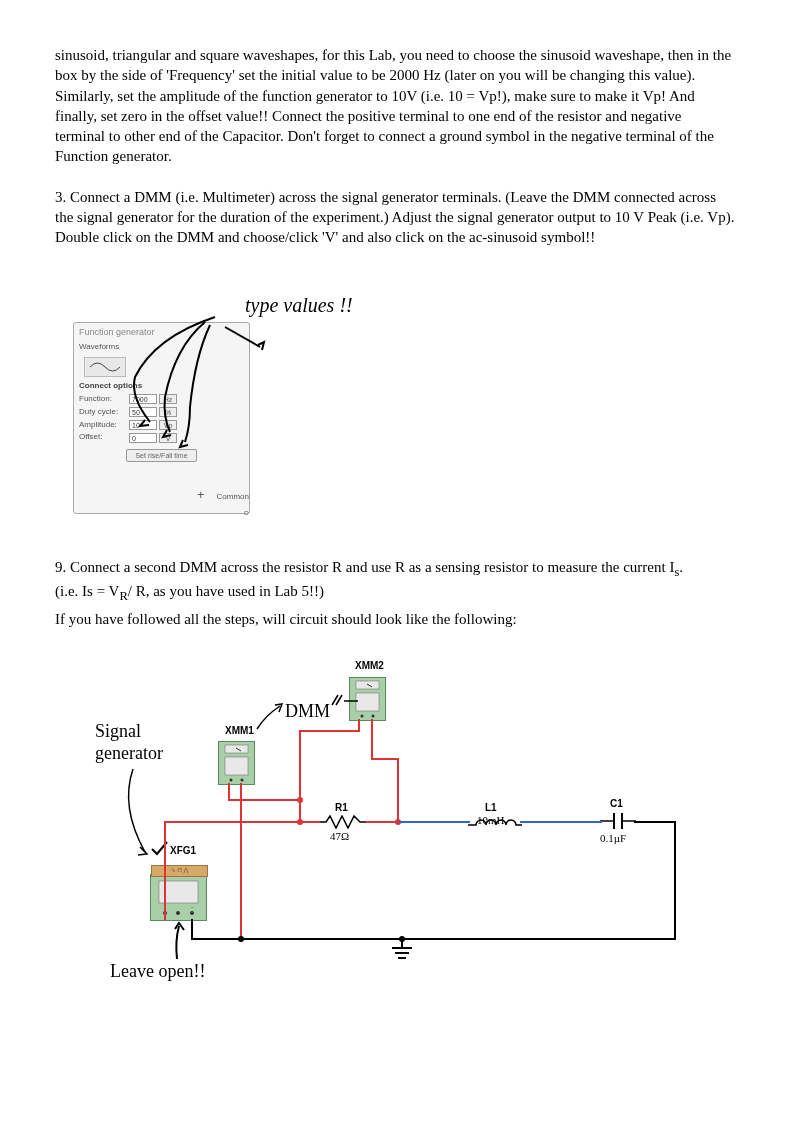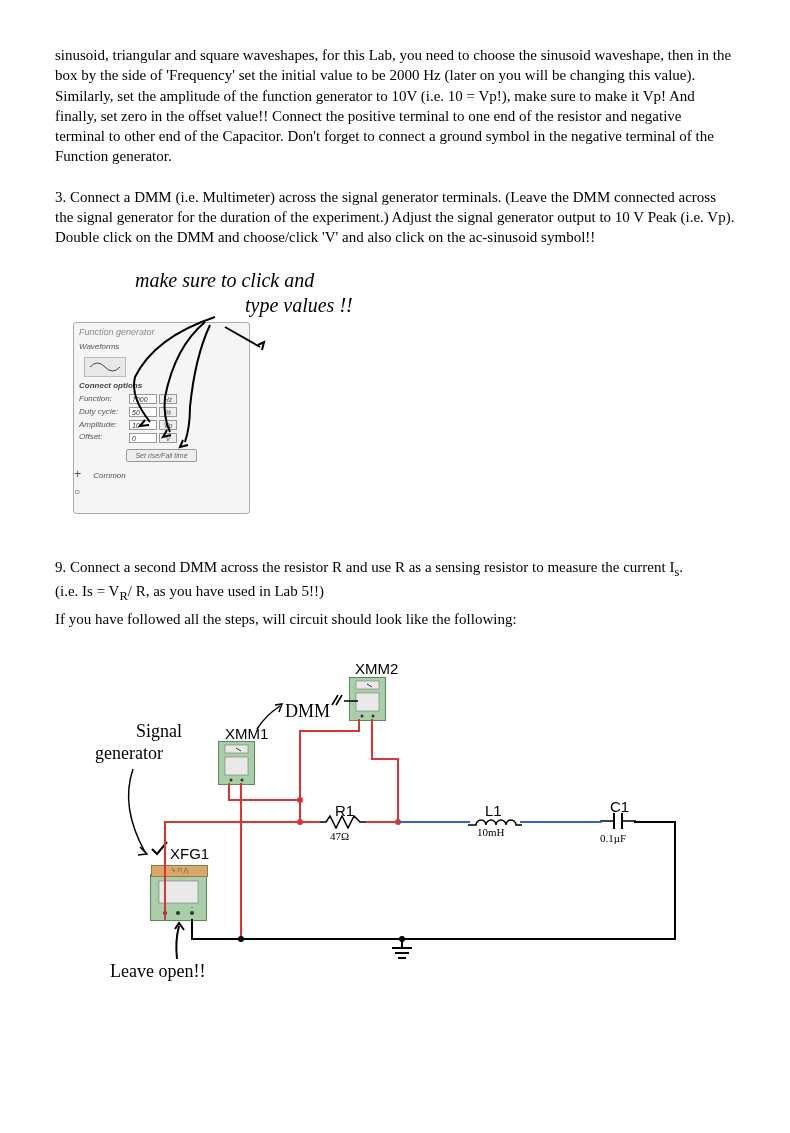--- a/index.html
+++ b/index.html
@@ -32,30 +32,29 @@
     .hw2 { top: 25px; left: 190px; }
 
     .panel {
       position: absolute;
       background: #f5f5f5;
       border: 1px solid #aaa;
       font-family: Arial, sans-serif;
       font-size: 9px;
       color: #666;
       border-radius: 3px;
-      font-style: italic;
     }
     .fg-panel { top:55px; left:18px; width:175px; height:190px; }
     .fg-title { font-size:9px; padding:3px 5px; color:#888; }
     .fg-row { display:flex; align-items:center; padding:1px 5px; font-size:8px; color:#555; }
     .fg-label { width:50px; }
     .fg-input { background:#fff; border:1px solid #999; width:28px; height:10px; font-size:7px; padding:0 2px; color:#333; box-sizing:border-box; }
     .fg-unit { background:#eee; border:1px solid #999; width:18px; height:10px; margin-left:2px; font-size:7px; text-align:center; box-sizing:border-box; }
     .wave-box { background:#e8e8e8; border:1px solid #bbb; width:40px;height:18px; margin:3px 5px; display:flex; align-items:center; justify-content:center; }
-    .common-bar { text-align:left; font-size:8px; color:#555; margin-top:0; }
+    .common-bar { text-align:right; font-size:8px; color:#555; margin-top:21px; }
     .common-bar .plus { font-size:12px; margin-right:10px; }
 
     .mm-panel { top:55px; left:215px; width:145px; height:120px; }
     .mm-title { font-size:9px; padding:2px 5px; display:flex; justify-content:space-between; color:#555; }
     .mm-display { background:#333; color:#fff; text-align:center; font-size:12px; padding:4px 0; margin:3px 7px; font-weight:bold; border-radius:2px; }
     .mm-btns { display:flex; gap:3px; padding:3px 8px; flex-wrap:wrap; }
     .mm-btn { background:#eee; border:1px solid #999; width:16px; height:12px; font-size:7px; text-align:center; line-height:12px; border-radius:2px; }
     .mm-set { display:flex; justify-content:center; padding:5px; }
     .mm-setbtn { background:#eee; border:1px solid #999; width:40px; height:14px; font-size:8px; text-align:center; line-height:14px; border-radius:2px; }
 
@@ -67,22 +66,22 @@
       height: 340px;
       margin-top: 10px;
       background:
         radial-gradient(circle, #ddd 0.5px, transparent 0.5px);
       background-size: 10px 10px;
       background-position: 0 0;
     }
     .circuit-label {
       position: absolute;
       font-family: Arial, sans-serif;
-      font-size: 15px;
-      font-weight: normal;
+      font-size: 10px;
+      font-weight: bold;
       color: #000;
     }
     .circuit-val {
       position: absolute;
       font-family: Liberation Serif, serif;
       font-size: 11px;
       color: #000;
     }
     .hw-circuit {
       position: absolute;
@@ -107,21 +106,20 @@
     .resistor-sym, .inductor-sym, .cap-sym { position:absolute; }
   </style>
 </head>
 <body>
 
 <p>sinusoid, triangular and square waveshapes, for this Lab, you need to choose the sinusoid waveshape, then in the box by the side of 'Frequency' set the initial value to be 2000 Hz (later on you will be changing this value). Similarly, set the amplitude of the function generator to 10V (i.e. 10 = Vp!), make sure to make it Vp! And finally, set zero in the offset value!! Connect the positive terminal to one end of the resistor and negative terminal to other end of the Capacitor. Don't forget to connect a ground symbol in the negative terminal of the Function generator.</p>
 
 <p>3. Connect a DMM (i.e. Multimeter) across the signal generator terminals.  (Leave the DMM connected across the signal generator for the duration of the experiment.)  Adjust the signal generator output to 10 V Peak (i.e. Vp).  Double click on the DMM and choose/click 'V' and also click on the  ac-sinusoid symbol!!</p>
 
 <div class="figure-area">
-  <div class="handwriting hw1">make sure to click and</div>
   <div class="handwriting hw2">type values !!</div>
 
   <div class="panel fg-panel">
     <div class="fg-title">Function generator</div>
     <div class="fg-row">Waveforms</div>
     <div style="display:flex;padding:0 5px;">
       <div class="wave-box">
         <svg width="30" height="12" viewBox="0 0 30 12">
             <path d="M0 6 Q7.5 -2 15 6 T30 6" stroke="#444" fill="none" stroke-width="1"></path>
           </svg>
@@ -174,21 +172,21 @@
 <p style="margin-bottom:4px;">
   <span>9.  Connect a second DMM across the resistor R and use R as a sensing resistor to measure the current I</span><sub>s</sub><span>.</span><br>
   <span>(i.e. Is = V</span><sub>R</sub><span>/ R, as you have used in Lab 5!!)</span>
 </p>
 
 <p>If you have followed all the steps, will circuit should look like the following:</p>
 
 <div class="circuit-area">
 
   <div class="hw-circuit" style="top:50px;left:230px;font-size:18px;">DMM</div>
-  <div class="hw-circuit" style="top:70px;left:40px;margin-left:41px;">Signal</div>
+  <div class="hw-circuit" style="top:70px;left:40px;">Signal</div>
   <div class="hw-circuit" style="top:92px;left:40px;">generator</div>
   <div class="hw-circuit" style="top:310px;left:55px;">Leave open!!</div>
 
   <div class="circuit-label" style="top:10px;left:300px;">XMM2</div>
   <div class="comp-box xmm-box" style="top:28px;left:294px;">
     <svg width="35" height="42" viewBox="0 0 35 42">
       <rect x="6" y="3" width="23" height="8" fill="#e8e8e8" stroke="#666" stroke-width="0.5"></rect>
       <line x1="17" y1="6" x2="22" y2="9" stroke="#333" stroke-width="1"></line>
       <rect x="6" y="15" width="23" height="18" fill="#e8e8e8" stroke="#666" stroke-width="0.5"></rect>
       <circle cx="12" cy="38" r="1.5" fill="#333"></circle>
@@ -245,21 +243,21 @@
   <div class="circuit-label" style="top:152px;left:280px;">R1</div>
   <svg class="resistor-sym" style="top:166px;left:263px;" width="50" height="14">
     <path d="M0 7 L8 7 L12 1 L18 13 L24 1 L30 13 L36 1 L42 7 L50 7" stroke="#000" stroke-width="1.5" fill="none"></path>
   </svg>
   <div class="circuit-val" style="top:180px;left:275px;">47Ω</div>
 
   <div class="circuit-label" style="top:152px;left:430px;">L1</div>
   <svg class="inductor-sym" style="top:166px;left:413px;" width="54" height="14">
     <path d="M0 10 L8 10 A5 5 0 0 1 18 10 A5 5 0 0 1 28 10 A5 5 0 0 1 38 10 A5 5 0 0 1 48 10 L54 10" stroke="#000" stroke-width="1.5" fill="none"></path>
   </svg>
-  <div class="circuit-val" style="top:176px;left:422px;">10mH</div>
+  <div class="circuit-val" style="top:164px;left:422px;">10mH</div>
 
   <div class="circuit-label" style="top:148px;left:555px;">C1</div>
   <svg class="cap-sym" style="top:162px;left:545px;" width="36" height="20">
     <line x1="0" y1="10" x2="14" y2="10" stroke="#000" stroke-width="1.5"></line>
     <line x1="14" y1="2" x2="14" y2="18" stroke="#000" stroke-width="2"></line>
     <line x1="22" y1="2" x2="22" y2="18" stroke="#000" stroke-width="2"></line>
     <line x1="22" y1="10" x2="36" y2="10" stroke="#000" stroke-width="1.5"></line>
   </svg>
   <div class="circuit-val" style="top:182px;left:545px;">0.1µF</div>
 

